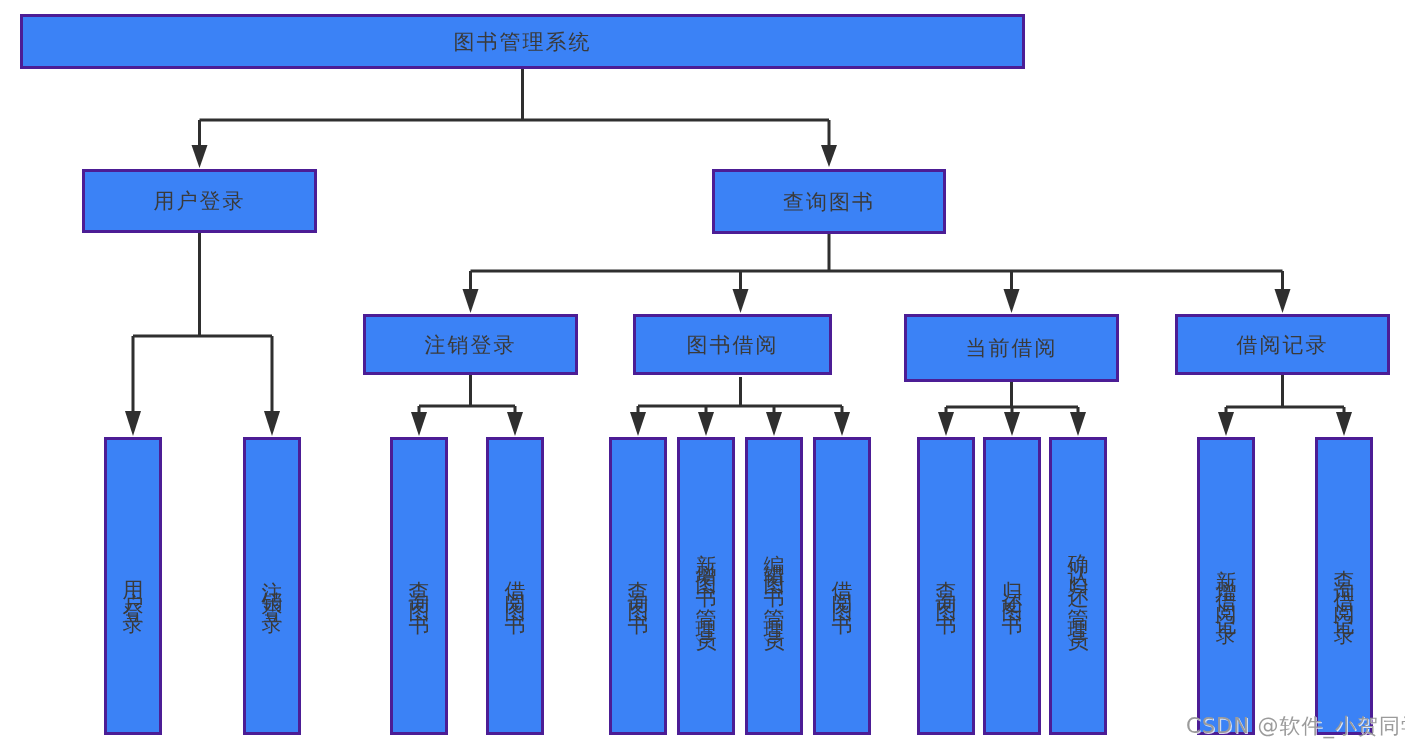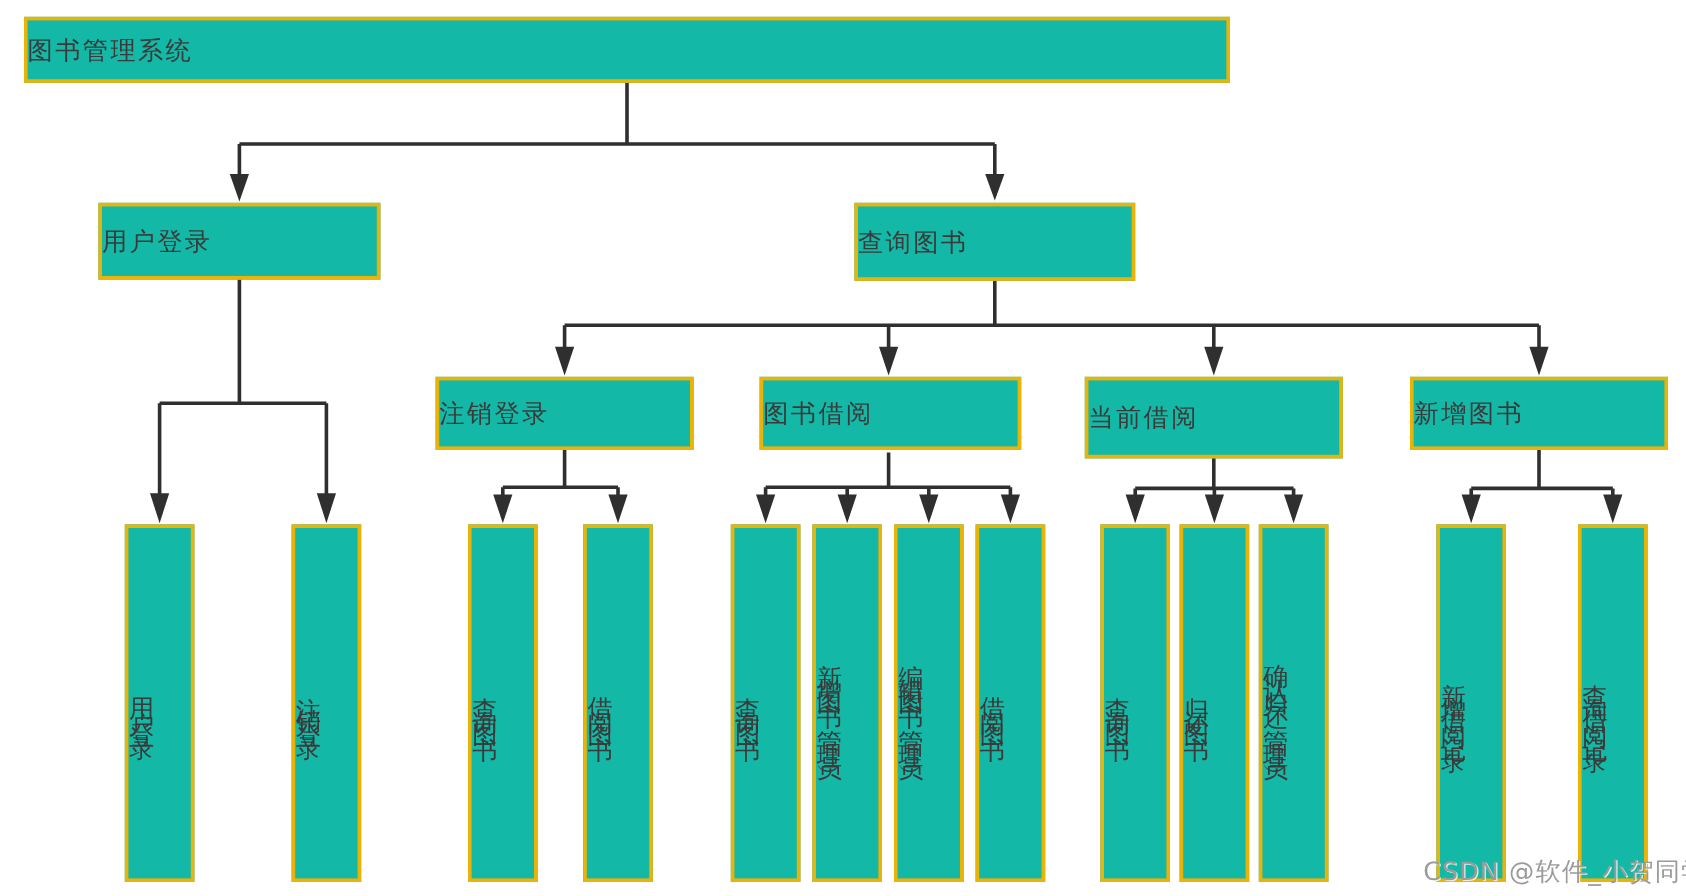--- a/index.html
+++ b/index.html
@@ -12,24 +12,25 @@
     overflow: hidden;
   }
   svg.connectors {
     position: absolute;
     left: 0; top: 0;
     z-index: 1;
   }
   .box {
     position: absolute;
     box-sizing: border-box;
-    background: #14b8a6;
-    border: 3px solid #eab308;
+    background: #3b82f6;
+    border: 3px solid #4c1d95;
     display: flex;
     align-items: center;
+    justify-content: center;
     color: #3a3a3a;
     z-index: 2;
   }
   .hbox {
     font-size: 21px;
     letter-spacing: 2px;
     white-space: nowrap;
   }
   .vbox {
     top: 437px;
@@ -114,28 +115,28 @@
   <div class="box hbox" style="left:82px; top:169px; width:235px; height:64px;">
     <span>用户登录</span>
   </div>
   <div class="box hbox" style="left:712px; top:169px; width:234px; height:65px;">
     <span>查询图书</span>
   </div>
 
   <div class="box hbox" style="left:363px; top:314px; width:215px; height:61px;">
     <span>注销登录</span>
   </div>
-  <div class="box hbox" style="left:633px; top:314px; width:218px; height:61px;">
+  <div class="box hbox" style="left:633px; top:314px; width:199px; height:61px;">
     <span>图书借阅</span>
   </div>
   <div class="box hbox" style="left:904px; top:314px; width:215px; height:68px;">
     <span>当前借阅</span>
   </div>
   <div class="box hbox" style="left:1175px; top:314px; width:215px; height:61px;">
-    <span>新增图书</span>
+    <span>借阅记录</span>
   </div>
 
   <div class="box vbox" style="left:104px;">
     <span class="vtext">用户登录</span>
   </div>
   <div class="box vbox" style="left:243px;">
     <span class="vtext">注销登录</span>
   </div>
 
   <div class="box vbox" style="left:390px;">

